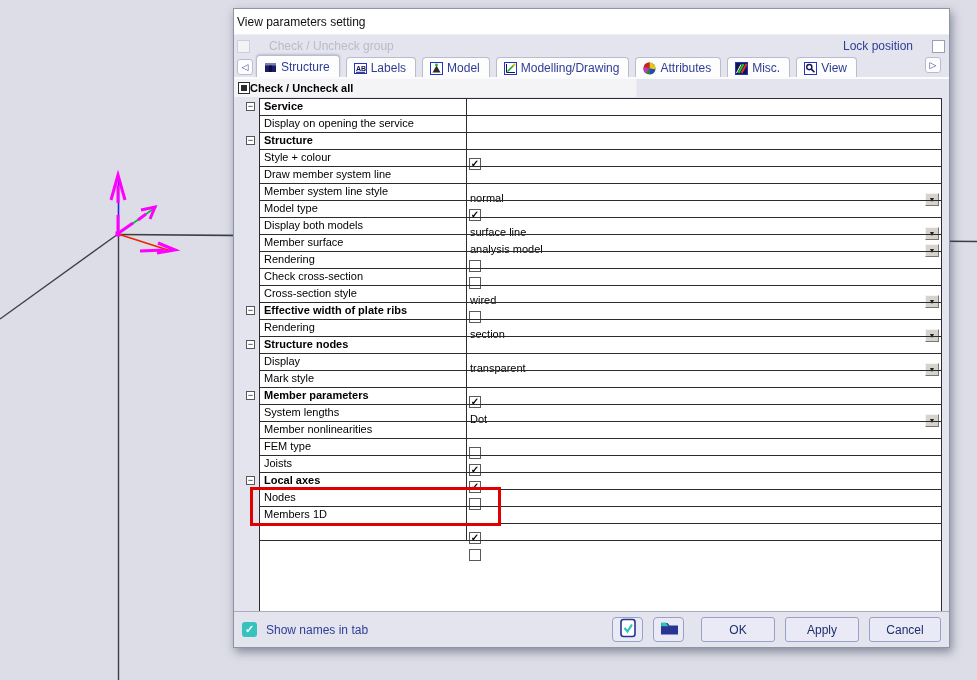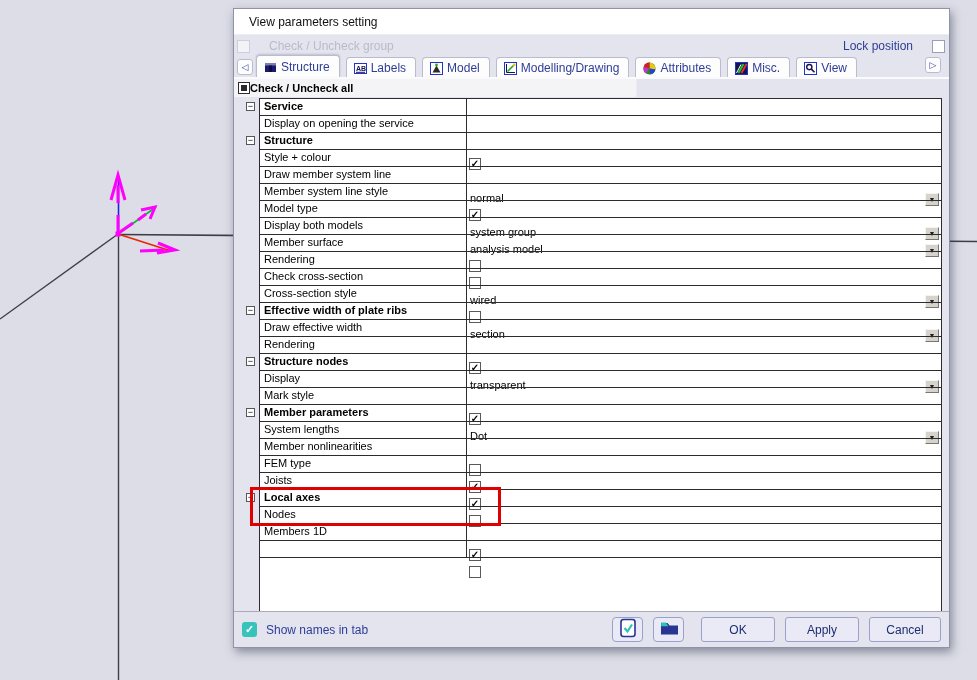--- a/index.html
+++ b/index.html
@@ -17,21 +17,21 @@
   
   .dialog {
     position:absolute; left:233px; top:8px; width:717px; height:640px;
     background:#e3e4ee;
     border:1px solid #8f93a8;
     box-shadow:2px 4px 9px rgba(50,55,80,.5);
     font-size:11px; color:#000;
   }
   .titlebar {
     height:26px; background:#ffffff; display:flex; align-items:center;
-    padding-left:15px; font-size:12px; color:#111;
+    padding-left:3px; font-size:12px; color:#111;
     border-bottom:1px solid #eceef4;
   }
   
   .grouprow {
     height:22px; display:flex; align-items:center; padding:0 4px 0 3px; gap:19px;
   }
   .cb13 { width:13px; height:13px; background:#fff; border:1px solid #9aa0b4; display:inline-block; flex:0 0 auto; }
   .cb13.disabled { background:#f3f3f7; border-color:#cdd0dc; }
   .graytext { color:#b9bbc8; font-size:12px; }
   .navytext { color:#2e3d96; font-size:12px; }
@@ -284,21 +284,21 @@
       </div>
       <div class="prow checkbox">
         <div class="plabel">Draw member system line</div>
         <div class="pvalue">
           <span class="cb on"></span>
         </div>
       </div>
       <div class="prow dropdown">
         <div class="plabel">Member system line style</div>
         <div class="pvalue">
-          <span class="ddval">system group</span>
+          <span class="ddval">surface line</span>
           <span class="ddbtn"></span>
         </div>
       </div>
       <div class="prow dropdown">
         <div class="plabel">Model type</div>
         <div class="pvalue">
           <span class="ddval">analysis model</span>
           <span class="ddbtn"></span>
         </div>
       </div>
@@ -331,26 +331,20 @@
         <div class="plabel">Cross-section style</div>
         <div class="pvalue">
           <span class="ddval">section</span>
           <span class="ddbtn"></span>
         </div>
       </div>
       <div class="prow group">
         <span class="expander"></span>
         <div class="plabel">Effective width of plate ribs</div>
         <div class="pvalue"></div>
-      </div>
-      <div class="prow checkbox">
-        <div class="plabel">Draw effective width</div>
-        <div class="pvalue">
-          <span class="cb on"></span>
-        </div>
       </div>
       <div class="prow dropdown">
         <div class="plabel">Rendering</div>
         <div class="pvalue">
           <span class="ddval">transparent</span>
           <span class="ddbtn"></span>
         </div>
       </div>
       <div class="prow group">
         <span class="expander"></span>

